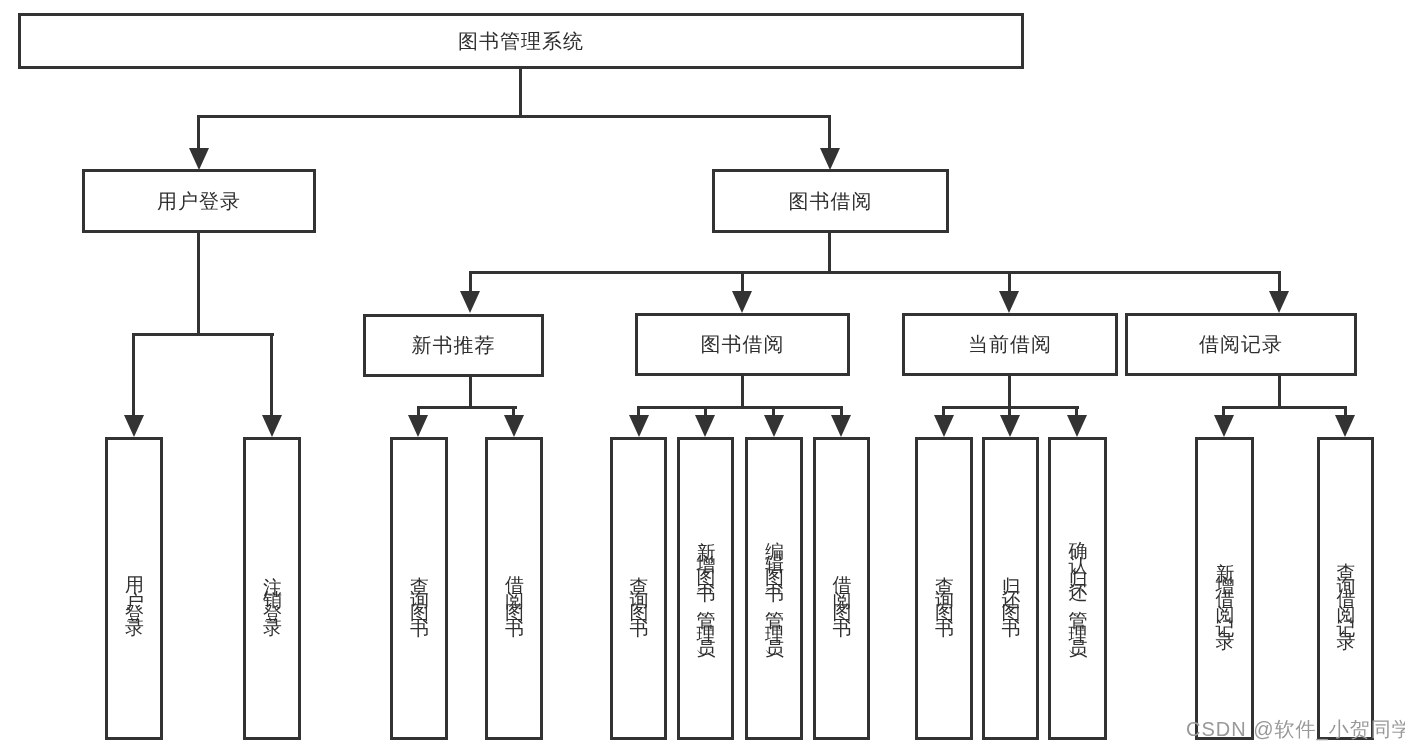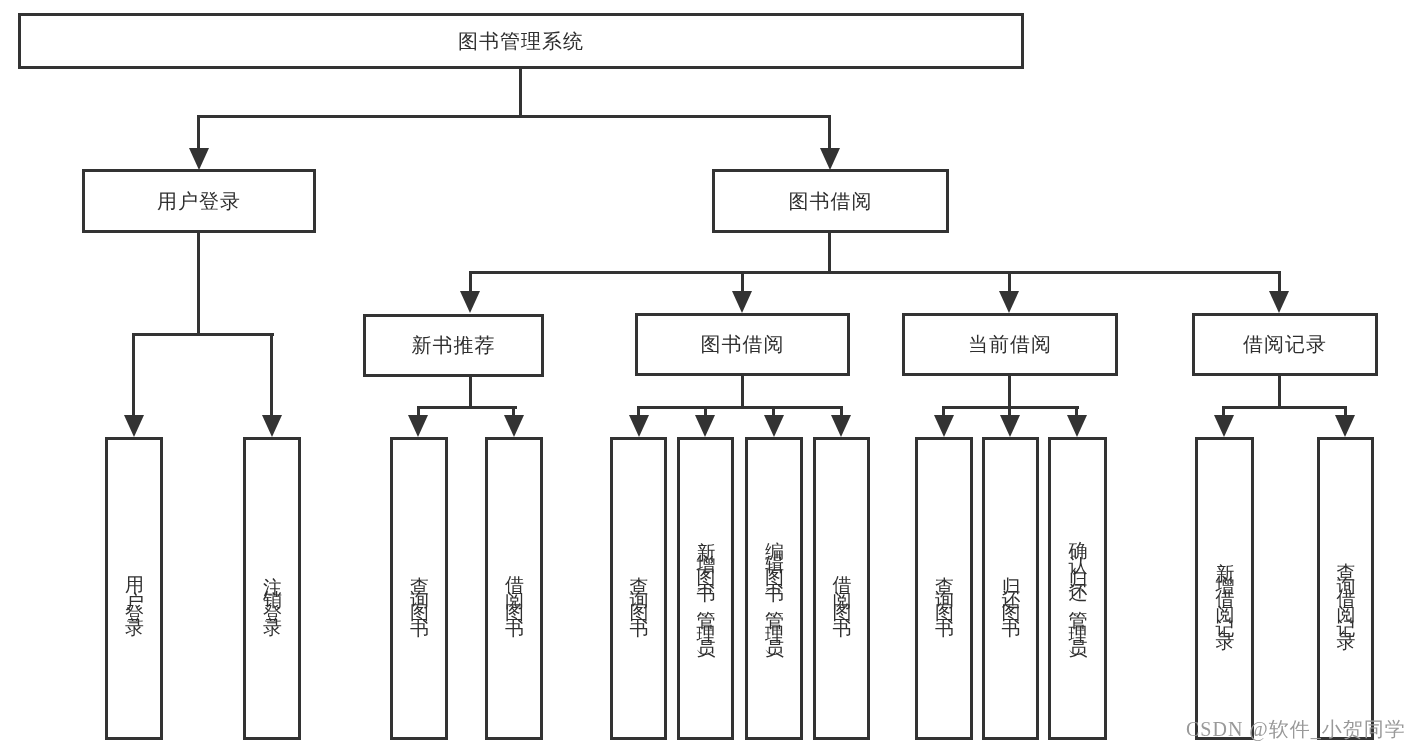--- a/index.html
+++ b/index.html
@@ -1,18 +1,18 @@
 <!DOCTYPE html>
 <html style="--line: #333333; --text: #2f2f2f; --wm: #999999;"><head>
 <meta charset="utf-8">
 <style>
   html,body{margin:0;padding:0;background:#ffffff;}
   .canvas{
     position:relative;width:1405px;height:747px;background:#ffffff;
-    font-family:Liberation Serif, serif;color:var(--text,#2f2f2f);
+    font-family:Liberation Sans, sans-serif;color:var(--text,#2f2f2f);
     overflow:hidden;
   }
   .node{
     position:absolute;box-sizing:border-box;border:3px solid var(--line,#333333);
     background:#ffffff;display:flex;align-items:center;justify-content:center;
   }
   .node-h{font-size:20px;letter-spacing:1px;white-space:nowrap;}
   .node-v{padding:2px 0;}
   .vtext{
     writing-mode:vertical-rl;text-orientation:mixed;
@@ -61,21 +61,21 @@
   <div class="vline" style="left:741px;top:271px;height:22px"></div>
   <div class="arrow" style="left:732px;top:291px"></div>
   <div class="vline" style="left:1008px;top:271px;height:22px"></div>
   <div class="arrow" style="left:999px;top:291px"></div>
   <div class="vline" style="left:1278px;top:271px;height:22px"></div>
   <div class="arrow" style="left:1269px;top:291px"></div>
 
   <div class="node node-h" style="left:363px;top:314px;width:181px;height:63px">新书推荐</div>
   <div class="node node-h" style="left:635px;top:313px;width:215px;height:63px">图书借阅</div>
   <div class="node node-h" style="left:902px;top:313px;width:216px;height:63px">当前借阅</div>
-  <div class="node node-h" style="left:1192px;top:313px;width:186px;height:63px">借阅记录</div>
+  <div class="node node-h" style="left:1125px;top:313px;width:232px;height:63px">借阅记录</div>
 
   <div class="vline" style="left:469px;top:376px;height:32px"></div>
   <div class="hline" style="left:417px;top:406px;width:100px"></div>
   <div class="vline" style="left:417px;top:406px;height:11px"></div>
   <div class="arrow" style="left:408px;top:415px"></div>
   <div class="vline" style="left:512px;top:406px;height:11px"></div>
   <div class="arrow" style="left:504px;top:415px"></div>
 
   <div class="vline" style="left:741px;top:376px;height:32px"></div>
   <div class="hline" style="left:637px;top:406px;width:206px"></div>

